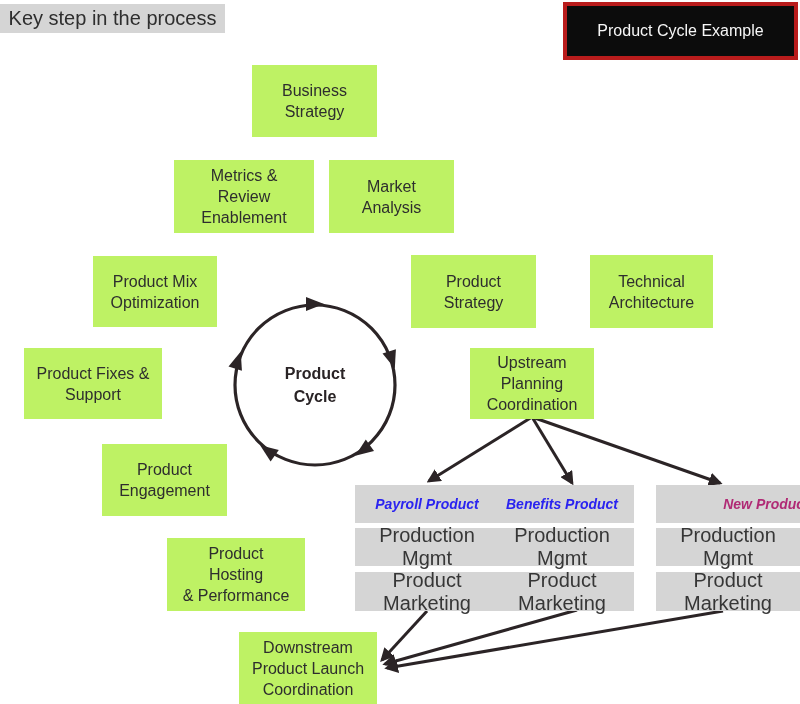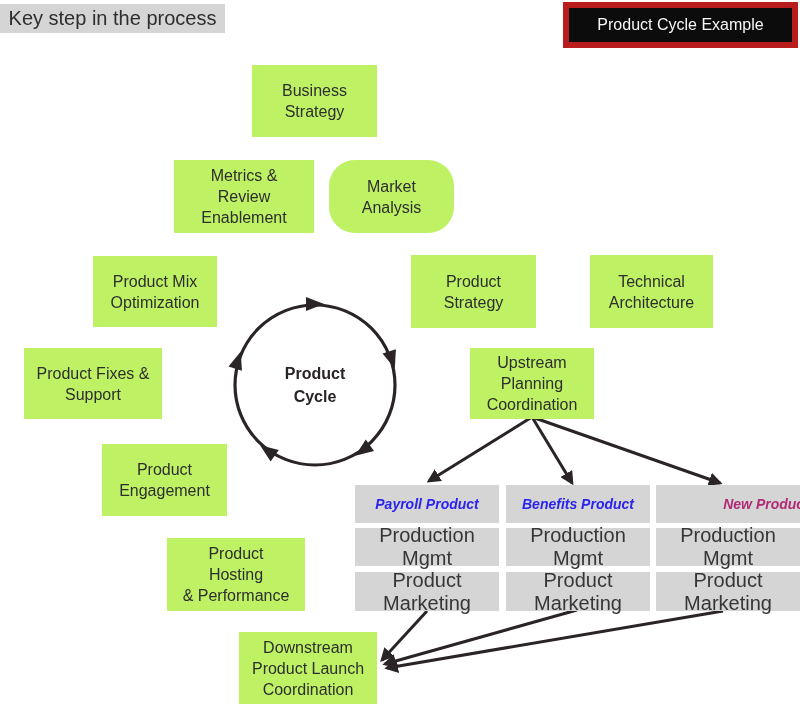--- a/index.html
+++ b/index.html
@@ -39,23 +39,23 @@
     color: #2e2e2e;
     display: flex;
     align-items: center;
     justify-content: center;
     font-size: 20px;
   }
   .title-box {
     position: absolute;
     z-index: 2;
     left: 563px; top: 2px;
-    width: 235px; height: 46px;
+    width: 235px; height: 58px;
     background: #0c0c0c;
-    border: 6px solid #b91c1c;
+    border: 4px solid #b91c1c;
     box-sizing: border-box;
     color: #f7f7f7;
     display: flex;
     align-items: center;
     justify-content: center;
     font-size: 16px;
   }
   .cycle-label {
     position: absolute;
     z-index: 2;
@@ -79,33 +79,33 @@
     align-items: center;
     justify-content: center;
     text-align: center;
   }
   .pname { font-size: 14px; font-weight: bold; font-style: italic; }
   .prow  { font-size: 20px; color: #363636; }
 
   
   #n-business          { left: 252px; top: 65px;  width: 125px; height: 72px; }
   #n-metrics           { left: 174px; top: 160px; width: 140px; height: 73px; }
-  #n-market            { left: 329px; top: 160px; width: 125px; height: 73px; border-radius: 26px; }
+  #n-market            { left: 329px; top: 160px; width: 125px; height: 73px; }
   #n-mix               { left: 93px;  top: 256px; width: 124px; height: 71px; }
   #n-pstrategy         { left: 411px; top: 255px; width: 125px; height: 73px; }
   #n-tech              { left: 590px; top: 255px; width: 123px; height: 73px; }
   #n-fixes             { left: 24px;  top: 348px; width: 138px; height: 71px; }
   #n-upstream          { left: 470px; top: 348px; width: 124px; height: 71px; }
   #n-engagement        { left: 102px; top: 444px; width: 125px; height: 72px; }
   #n-hosting           { left: 167px; top: 538px; width: 138px; height: 73px; }
   #n-downstream        { left: 239px; top: 632px; width: 138px; height: 72px; }
 
   
   .col0 { left: 355px; width: 144px; }
-  .col1 { left: 506px; width: 144px; }
+  .col1 { left: 490px; width: 144px; }
   .col2 { left: 656px; width: 144px; }
   .row0 { top: 485px; height: 38px; }
   .row1 { top: 528px; height: 38px; }
   .row2 { top: 572px; height: 39px; }
 </style>
 </head>
 <body>
 
 <div id="stage">
 

